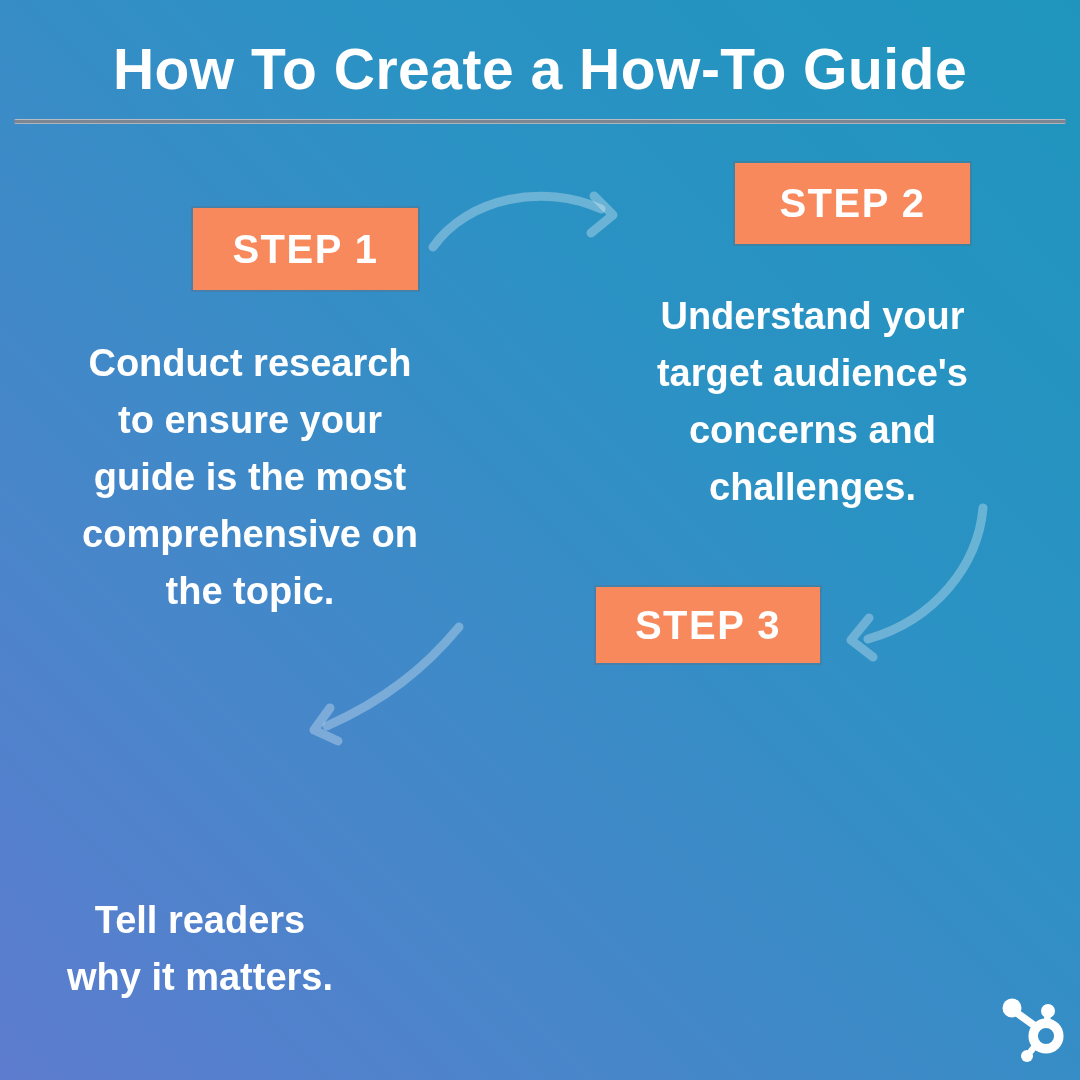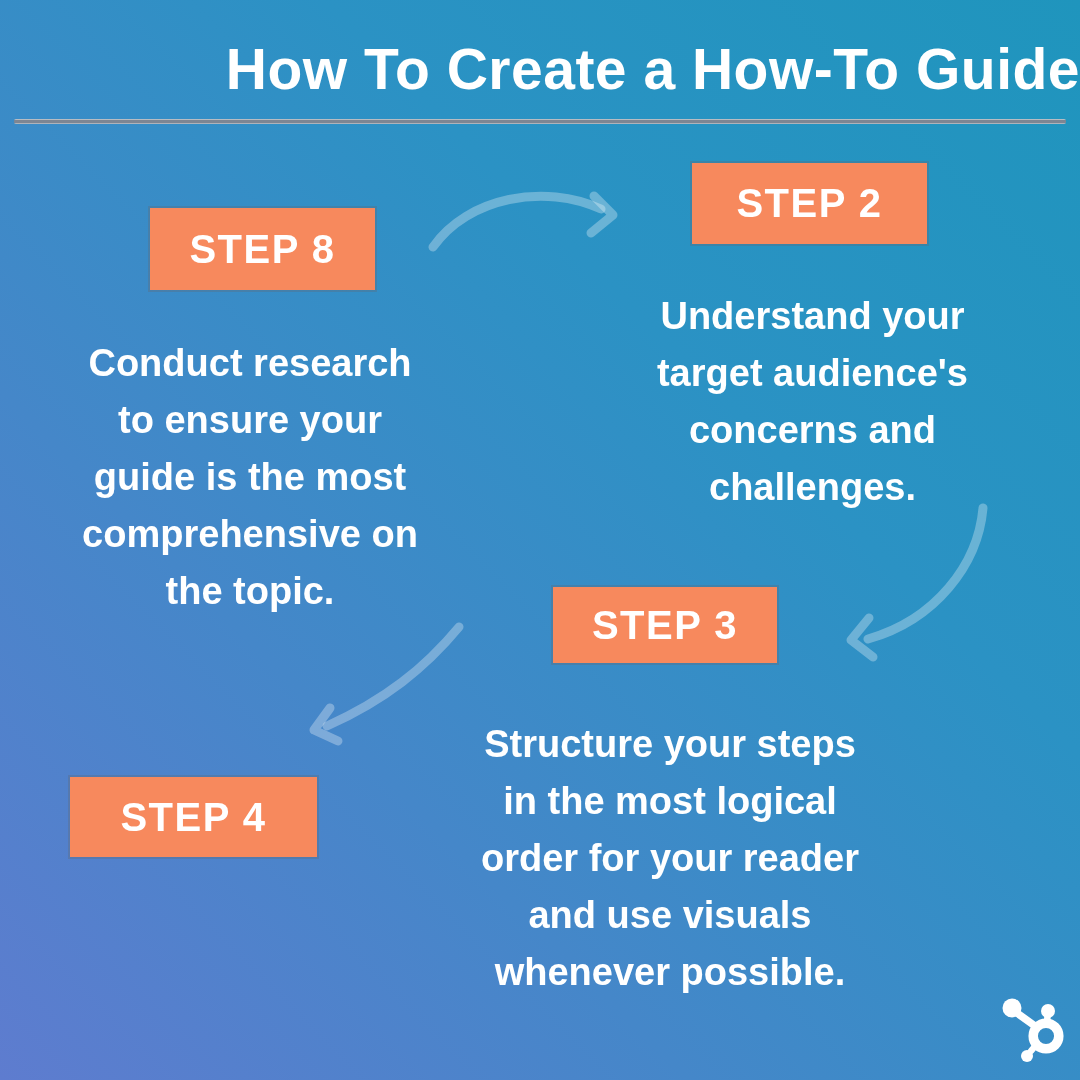--- a/index.html
+++ b/index.html
@@ -13,21 +13,21 @@
     height: 1080px;
     overflow: hidden;
     background: linear-gradient(to top right, #5e7ccf 0%, #4587c9 32%, #2b92c4 65%, #1f95bd 100%);
   }
   .title {
     position: absolute;
     top: 36px;
     left: 0;
     width: 1080px;
     margin: 0;
-    text-align: right;
+    text-align: center;
     color: #ffffff;
     font-size: 57px;
     font-weight: 700;
     letter-spacing: 0.5px;
   }
   .divider {
     position: absolute;
     top: 119px;
     left: 14px;
     width: 1052px;
@@ -39,20 +39,21 @@
     position: absolute;
     background: #f7895d;
     box-shadow: 0 0 0 2px rgba(95,105,120,0.35);
     display: flex;
     align-items: center;
     justify-content: center;
     color: #ffffff;
     font-size: 40px;
     font-weight: 700;
     letter-spacing: 1.5px;
+    margin-left: 43px;
   }
   #badge-1 { left: 150px; top: 208px; width: 225px; height: 82px; }
   #badge-2 { left: 692px; top: 163px; width: 235px; height: 81px; }
   #badge-3 { left: 553px; top: 587px; width: 224px; height: 76px; justify-content: center; }
   #badge-4 { left:  70px; top: 777px; width: 247px; height: 80px; }
   .step-text {
     position: absolute;
     color: #ffffff;
     font-size: 38px;
     font-weight: 700;
@@ -103,46 +104,40 @@
       <path d="M 983 508 C 978 565 935 620 868 639"></path>
       <polyline points="869,618 851,640 873,657"></polyline>
     </g>
     <g>
       <path d="M 459 627 C 425 668 385 700 327 726"></path>
       <polyline points="330,708 314,730 338,741"></polyline>
     </g>
   </svg>
 
   <div class="badge" id="badge-1">
-    <span>STEP 8</span>
+    <span>STEP 1</span>
   </div>
   <div class="badge" id="badge-2">
     <span>STEP 2</span>
   </div>
   <div class="badge" id="badge-3">
     <span>STEP 3</span>
-  </div>
-  <div class="badge" id="badge-4">
-    <span>STEP 4</span>
   </div>
 
   <div class="step-text" id="text-2">Understand your
 target audience's
 concerns and
 challenges.</div>
   <div class="step-text" id="text-1">Conduct research
 to ensure your
 guide is the most
 comprehensive on
 the topic.</div>
-  <div class="step-text" id="text-3">Structure your steps
-in the most logical
-order for your reader
-and use visuals
-whenever possible.</div>
+  <div class="step-text" id="text-4">Tell readers
+why it matters.</div>
 
   <svg id="logo" viewBox="0 0 95 95" aria-hidden="true">
 
     <circle cx="71" cy="61" r="12.8" fill="none" stroke="#ffffff" stroke-width="9.5"></circle>
 
     <line x1="42" y1="38" x2="60" y2="51" stroke="#ffffff" stroke-width="7.5" stroke-linecap="round"></line>
     <circle cx="37" cy="33" r="9.5" fill="#ffffff"></circle>
 
     <line x1="72.5" y1="41" x2="72" y2="48" stroke="#ffffff" stroke-width="6.5" stroke-linecap="round"></line>
     <circle cx="73" cy="36" r="7" fill="#ffffff"></circle>

